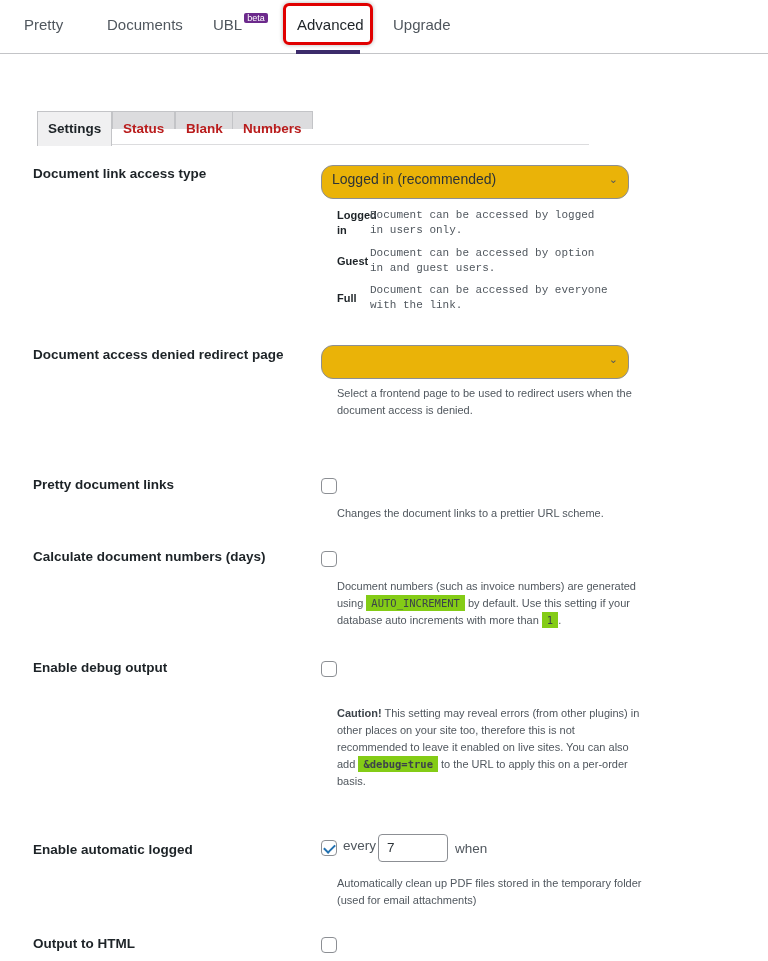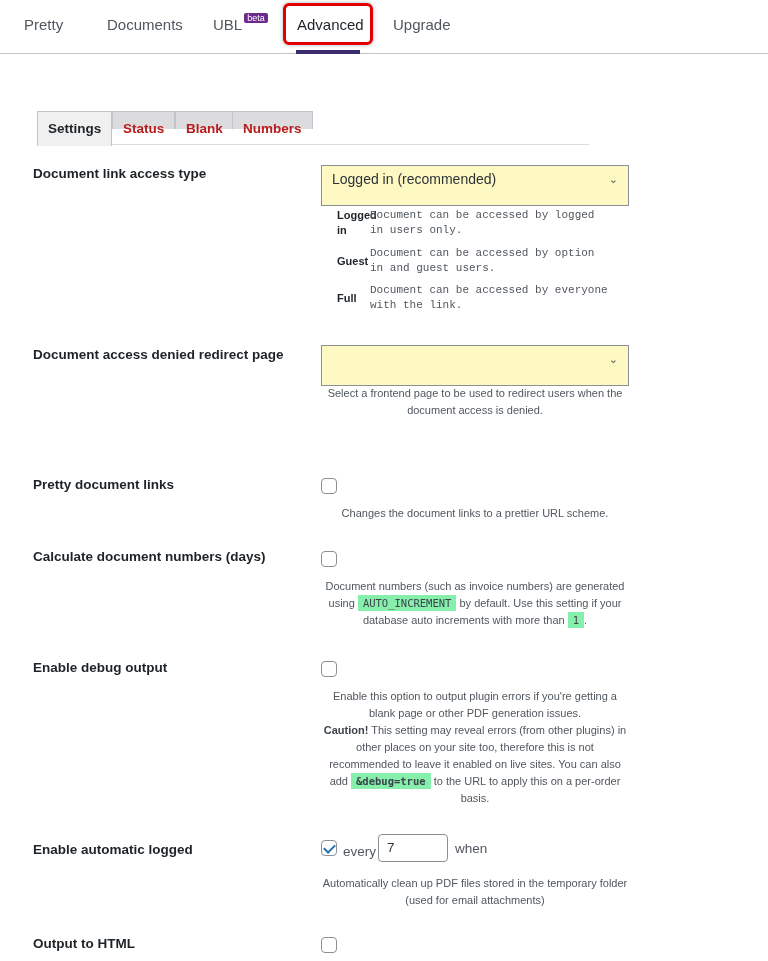--- a/index.html
+++ b/index.html
@@ -41,49 +41,49 @@
     position: absolute; top: 0; height: 18px; padding: 0 10px;
     line-height: 34px; font-size: 13.5px; font-weight: bold; color: #b91c1c;
     background: #dcdcde; border: 1px solid #c3c4c7; border-bottom: none;
     cursor: pointer;
   }
   .sub-tab.active { background: #f0f0f1; color: #1d2327; height: 35px; }
   .row-label {
     position: absolute; left: 33px; font-size: 13.5px; font-weight: bold; color: #1d2327;
   }
   .select {
-    position: absolute; left: 321px; width: 308px; height: 41px;
-    border: 1px solid #8c8f94; border-radius: 0; background: #fef9c3;
+    position: absolute; left: 321px; width: 308px; height: 34px;
+    border: 1px solid #8c8f94; border-radius: 12px; background: #eab308;
     font-size: 14px; padding: 0 10px; line-height: 27px; color: #2c3338;
     cursor: pointer;
   }
   .select .chev {
     position: absolute; right: 10px; top: 0; font-size: 11px; color: #50575e;
   }
   .desc {
-    position: absolute; left: 320px; width: 310px; font-size: 11px; line-height: 17px; color: #50575e; text-align: center;
+    position: absolute; left: 337px; width: 310px; font-size: 11px; line-height: 17px; color: #50575e;
   }
   .legend { position: absolute; left: 321px; top: 208px; width: 310px; font-size: 11px; color: #50575e; }
   .legend .item { position: absolute; left: 0; width: 310px; }
   .legend .k { position: absolute; left: 0; width: 50px; font-weight: bold; color: #1d2327; line-height: 15px; margin-left: 16px; }
   .legend .v { position: absolute; left: 49px; width: 240px; line-height: 15px; font-family: Liberation Mono, monospace; }
   .checkbox {
     position: absolute; left: 321px; width: 16px; height: 16px;
     border: 1px solid #8c8f94; border-radius: 4px; background: #fff; cursor: pointer;
   }
   .checkbox.checked::after {
     content: ""; position: absolute; left: 4px; top: 1px; width: 5px; height: 9px;
     border: solid #2271b1; border-width: 0 2px 2px 0; transform: rotate(45deg);
   }
   code {
     font-family: "DejaVu Sans Mono", monospace; font-size: 10.5px;
-    background: #86efac; padding: 2px 5px; color: #3c434a;
+    background: #84cc16; padding: 2px 5px; color: #3c434a;
   }
   .cleanup { position: absolute; left: 321px; top: 834px; height: 28px; font-size: 13.5px; color: #50575e; }
-  .cleanup .every { position: absolute; left: 22px; top: 10px; }
+  .cleanup .every { position: absolute; left: 22px; top: 4px; }
   .cleanup .num {
     position: absolute; left: 57px; top: 0; width: 70px; height: 28px;
     border: 1px solid #8c8f94; border-radius: 4px; padding: 0 8px; line-height: 26px;
     color: #2c3338; font-size: 13.5px; cursor: text;
   }
   .cleanup .days { position: absolute; left: 134px; top: 7px; }
 </style>
 </head>
 <body>
 
@@ -139,21 +139,21 @@
 <div class="desc" style="top:578px">
   <span>Document numbers (such as invoice numbers) are generated using</span>
   <code>AUTO_INCREMENT</code>
   <span>by default. Use this setting if your database auto increments with more than</span>
   <code>1</code><span>.</span>
 </div>
 
 <div class="row-label" style="top:660px">Enable debug output</div>
 <div class="checkbox" style="top:661px"></div>
 <div class="desc" style="top:688px">
-  <span>Enable this option to output plugin errors if you're getting a blank page or other PDF generation issues.</span><br>
+  <br>
   <b style="color:#3c434a">Caution!</b>
   <span>This setting may reveal errors (from other plugins) in other places on your site too, therefore this is not recommended to leave it enabled on live sites. You can also add</span>
   <code style="font-weight:bold">&amp;debug=true</code>
   <span>to the URL to apply this on a per-order basis.</span>
 </div>
 
 <div class="row-label" style="top:842px">Enable automatic logged</div>
 <div class="cleanup">
   <div class="checkbox checked" style="left:0;top:6px"></div>
   <span class="every">every</span>

